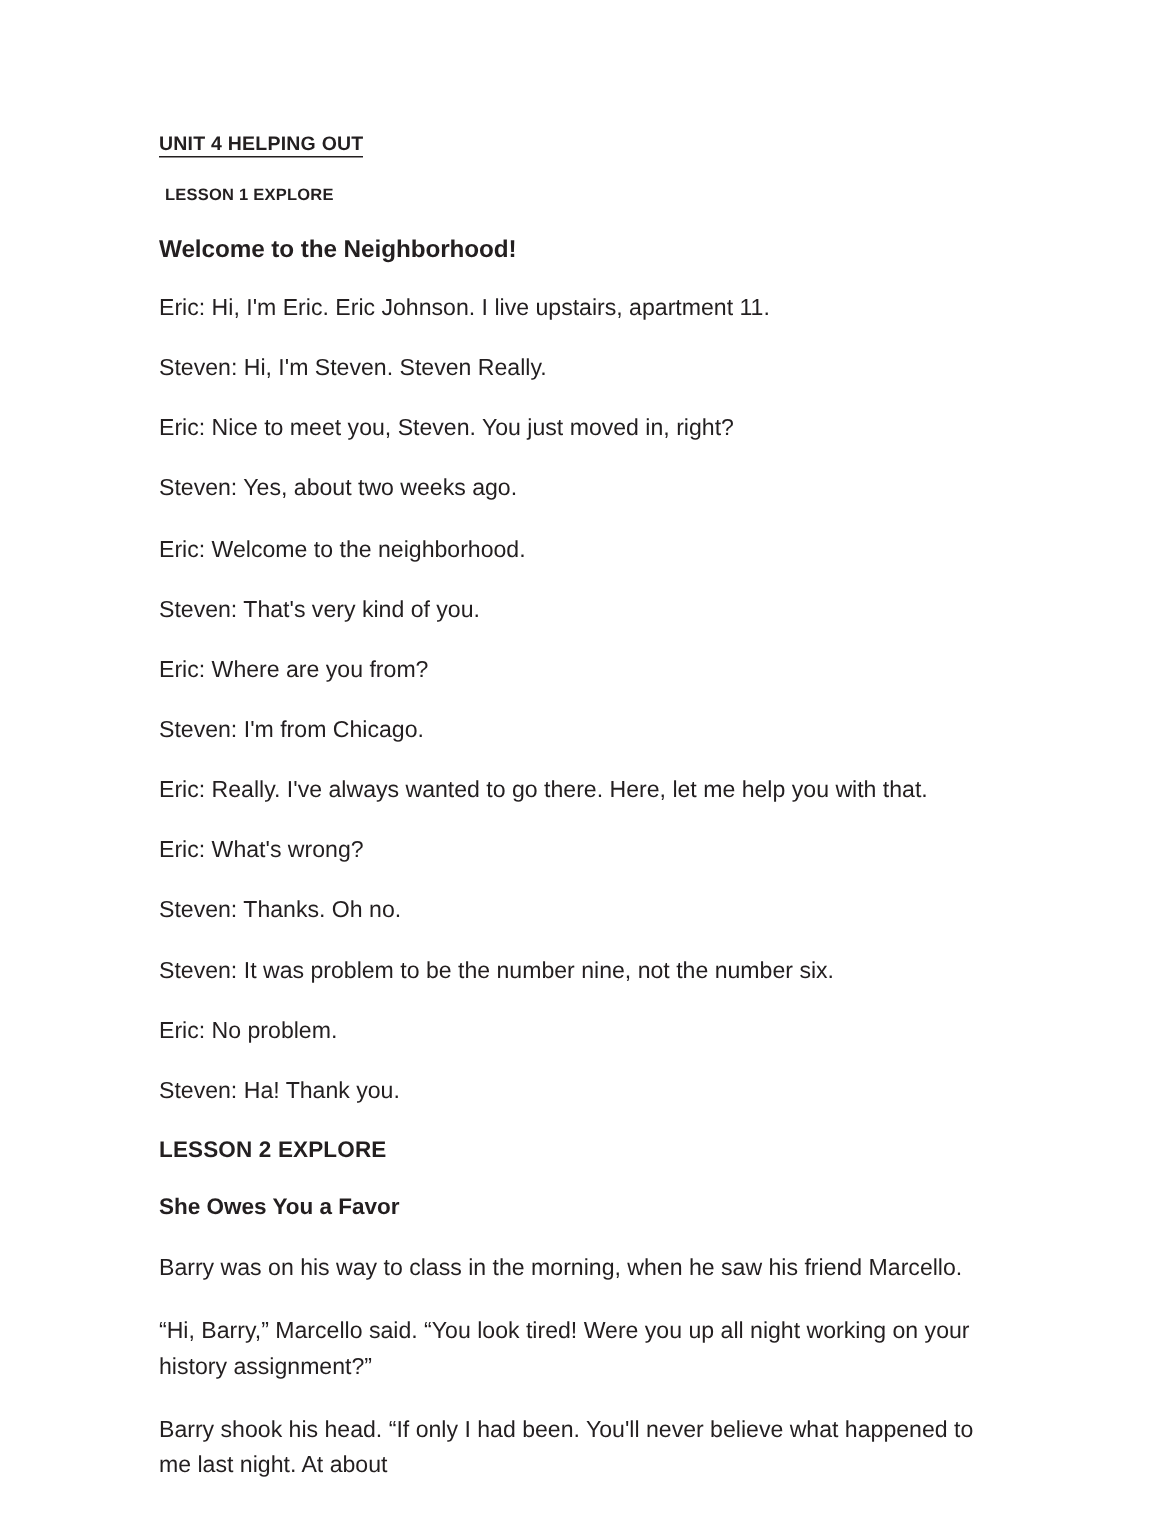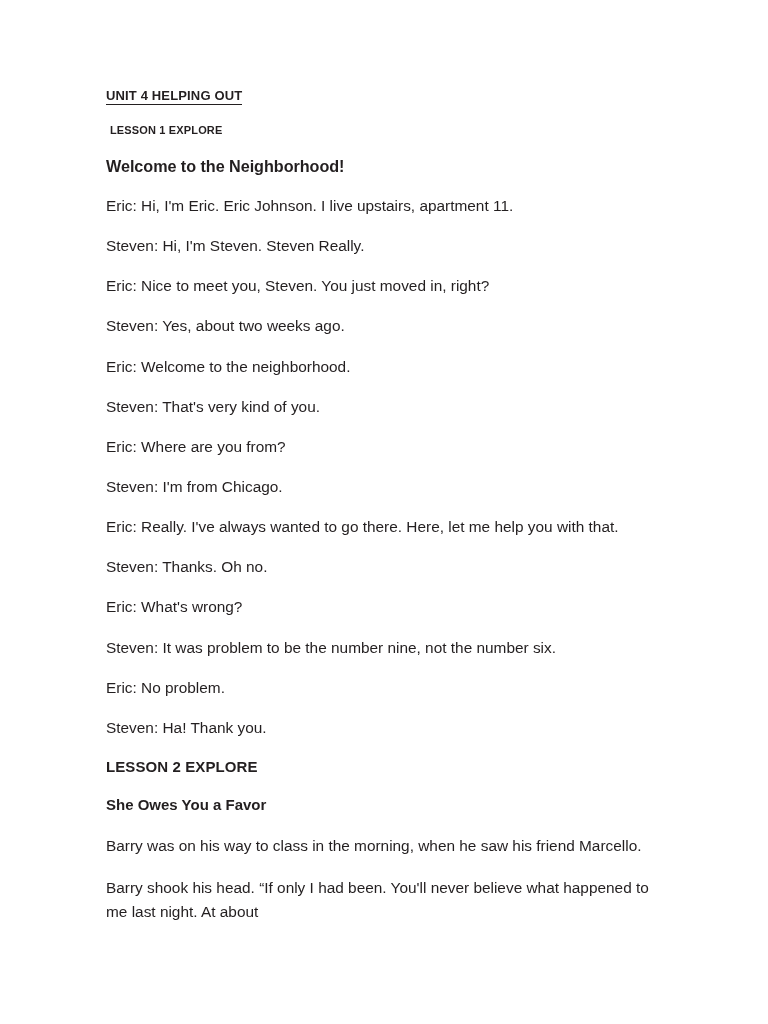--- a/index.html
+++ b/index.html
@@ -109,30 +109,31 @@
     <div>
       <p class="dialogue-line"><span class="speaker">Eric:</span><span class="utterance"> Hi, I'm Eric. Eric Johnson. I live upstairs, apartment 11.</span></p>
       <p class="dialogue-line"><span class="speaker">Steven</span><span class="utterance">: Hi, I'm Steven. Steven Really.</span></p>
       <p class="dialogue-line"><span class="speaker">Eric:</span><span class="utterance"> Nice to meet you, Steven. You just moved in, right?</span></p>
       <p class="dialogue-line"><span class="speaker">Steven:</span><span class="utterance"> Yes, about two weeks ago.</span></p>
       <p class="dialogue-line"><span class="speaker">Eric:</span><span class="utterance"> Welcome to the neighborhood.</span></p>
       <p class="dialogue-line"><span class="speaker">Steven:</span><span class="utterance"> That's very kind of you.</span></p>
       <p class="dialogue-line"><span class="speaker">Eric:</span><span class="utterance"> Where are you from?</span></p>
       <p class="dialogue-line"><span class="speaker">Steven:</span><span class="utterance"> I'm from Chicago.</span></p>
       <p class="dialogue-line"><span class="speaker">Eric:</span><span class="utterance"> Really. I've always wanted to go there. Here, let me help you with that.</span></p>
+      <p class="dialogue-line"><span class="speaker">Eric</span><span class="utterance">: What's wrong?</span></p>
       <p class="dialogue-line"><span class="speaker">Steven:</span><span class="utterance"> Thanks. Oh no.</span></p>
-      <p class="dialogue-line"><span class="speaker">Eric</span><span class="utterance">: What's wrong?</span></p>
       <p class="dialogue-line"><span class="speaker">Steven:</span><span class="utterance"> It was problem to be the number nine, not the number six.</span></p>
       <p class="dialogue-line"><span class="speaker">Eric:</span><span class="utterance"> No problem.</span></p>
       <p class="dialogue-line"><span class="speaker">Steven:</span><span class="utterance"> Ha! Thank you.</span></p>
     </div>
 
     <h2 class="lesson-label-lg">LESSON 2 EXPLORE</h2>
 
     <h3 class="section-title-sm">She Owes You a Favor</h3>
 
     <div>
       <p class="prose">Barry was on his way to class in the morning, when he saw his friend Marcello.</p>
+      <p class="prose">“Hi, Barry,” Marcello said. “You look tired! Were you up all night working on your history assignment?”</p>
       <p class="prose last">Barry shook his head. “If only I had been. You'll never believe what happened to me last night. At about</p>
     </div>
 
   </div>
 </div>
 
 </body></html>

